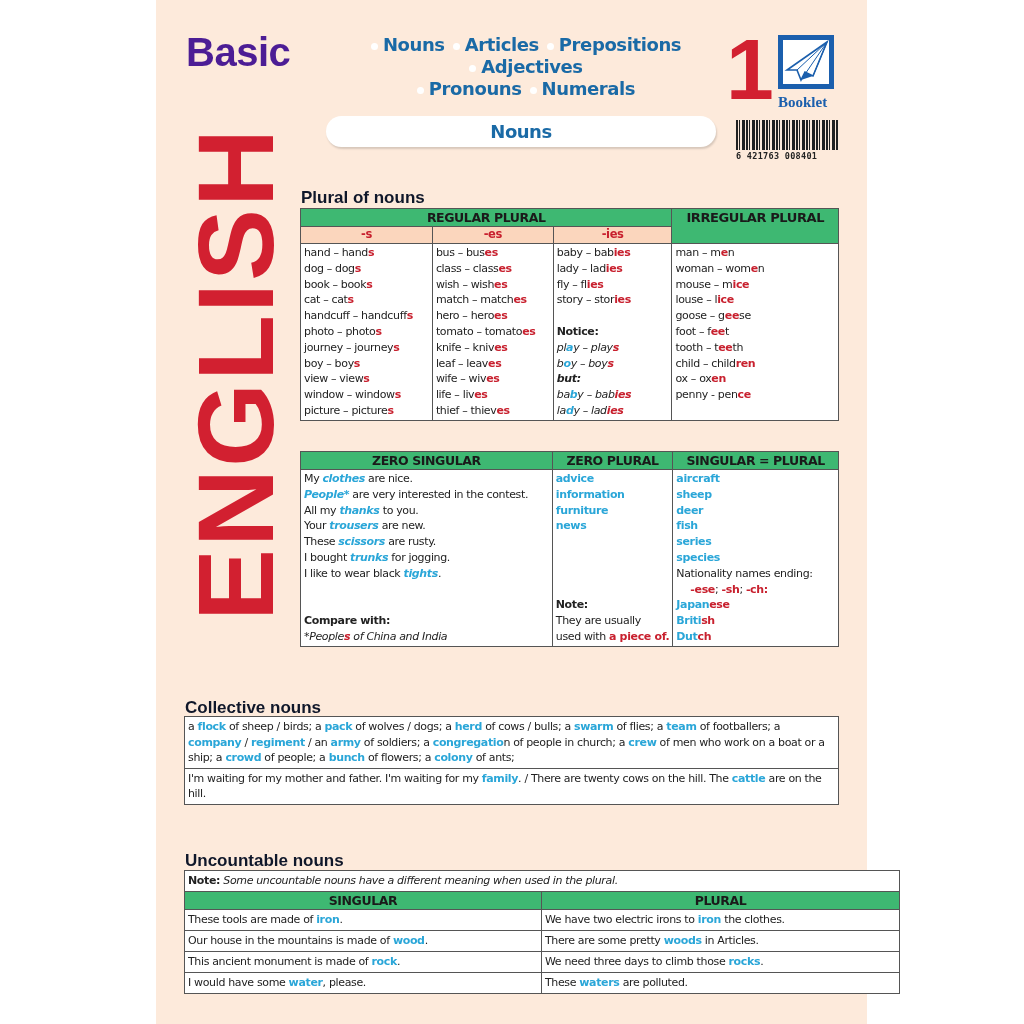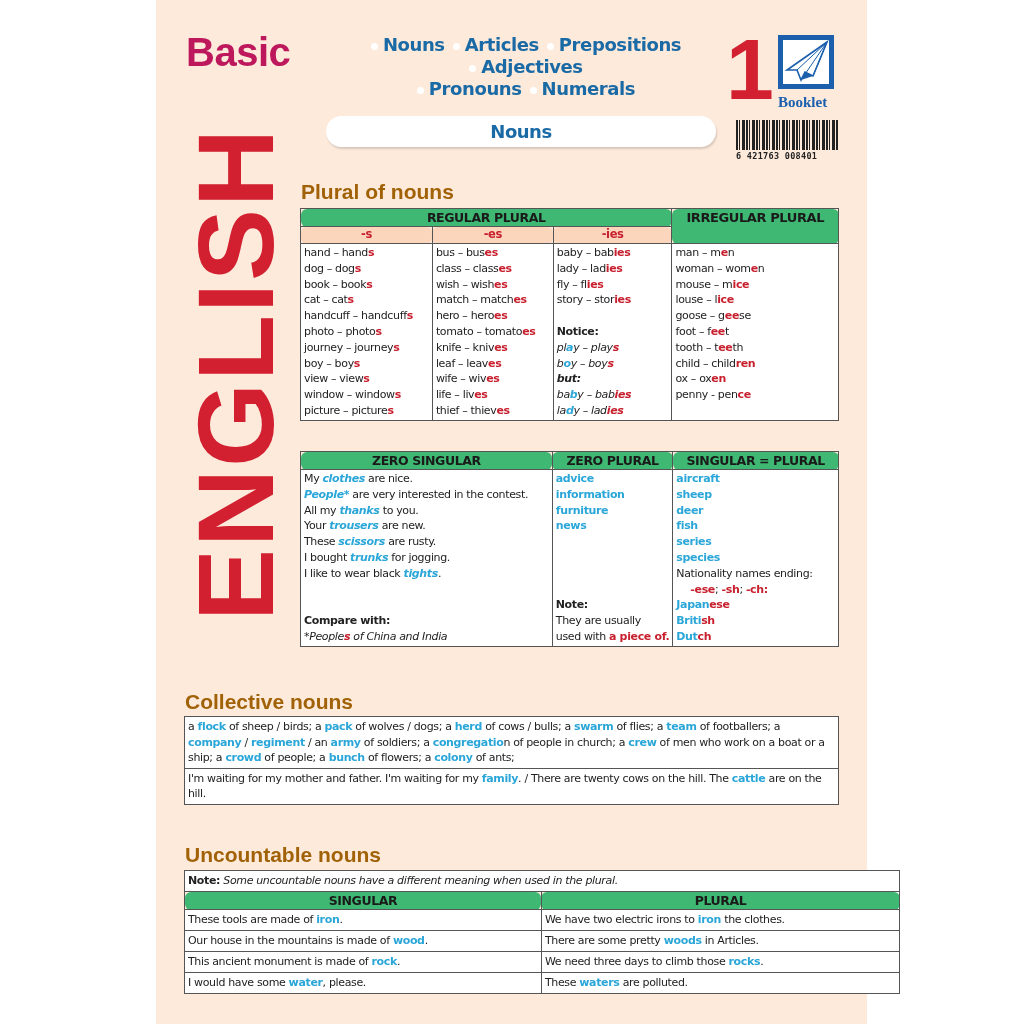--- a/index.html
+++ b/index.html
@@ -1,42 +1,42 @@
 <!DOCTYPE html>
 <html><head>
 <meta charset="utf-8">
 <style>
   * { box-sizing: border-box; margin: 0; padding: 0; }
   html, body { width: 1024px; height: 1024px; background: #ffffff; overflow: hidden; }
   body { position: relative; font-family: "Liberation Sans", sans-serif; }
   .page { position: absolute; left: 156px; top: 0; width: 711px; height: 1024px; background: #fdeadb; }
   .abs { position: absolute; }
 
-  .basic { left: 30px; top: 30px; font-size: 40px; font-weight: 700; color: #be185d; letter-spacing: -0.5px; font-family: "Liberation Sans", sans-serif; }
+  .basic { left: 30px; top: 30px; font-size: 40px; font-weight: 700; color: #4c1d95; letter-spacing: -0.5px; font-family: "Liberation Sans", sans-serif; }
   .english { left: 36px; top: 108px; width: 88px; height: 532px; }
   .english-text { position: absolute; left: 44px; top: 266px; transform: translate(-50%,-50%) rotate(-90deg); font-size: 108px; font-weight: 700; color: #d22030; letter-spacing: 2px; white-space: nowrap; line-height: 1; font-family: "Liberation Sans", sans-serif; transform-origin: center center; }
 
   .topics { left: 210px; top: 34px; width: 320px; text-align: center; font-size: 18px; font-weight: 700; color: #1a6aa6; line-height: 22px; font-family: "DejaVu Sans", sans-serif; letter-spacing: -0.4px; }
   .topic { display: inline-block; margin: 0 4px; }
   .dot { display: inline-block; width: 7px; height: 7px; border-radius: 50%; background: #fff; margin-right: 5px; vertical-align: 1px; }
 
   .logo-one { left: 570px; top: 26px; font-size: 86px; font-weight: 700; color: #d22030; line-height: 1; font-family: "Liberation Sans", sans-serif; }
   .logo-box { left: 622px; top: 35px; width: 56px; height: 54px; border: 5px solid #1b5fad; background: #fff; }
   .logo-booklet { left: 622px; top: 94px; font-family: "Liberation Serif", serif; font-size: 15px; color: #1b5fad; font-weight: 700; }
   .barcode { left: 580px; top: 120px; width: 103px; height: 40px; font-weight: bold; }
   .barcode-bars { height: 30px; width: 100%; background: repeating-linear-gradient(90deg, #222 0 2px, #fdeadb 2px 3px, #222 3px 4px, #fdeadb 4px 6px, #222 6px 9px, #fdeadb 9px 10px); }
   .barcode-num { font-family: "DejaVu Sans Mono", monospace; font-size: 8.5px; color: #222; letter-spacing: 0.3px; margin-top: 1px; }
 
   .pill { left: 170px; top: 116px; width: 390px; height: 31px; background: #fff; border-radius: 16px; box-shadow: 1px 2px 2px rgba(0,0,0,0.15); text-align: center; line-height: 31px; font-size: 18px; font-weight: 700; color: #1a6aa6; font-family: "DejaVu Sans", sans-serif; letter-spacing: -0.5px; }
 
-  .section-title { font-size: 21px; font-weight: 700; color: #a16207; font-family: "Liberation Sans", sans-serif; }
+  .section-title { font-size: 17px; font-weight: 700; color: #0f172a; font-family: "Liberation Sans", sans-serif; margin-top: 8px; }
 
   table { border-collapse: collapse; font-family: "DejaVu Sans", sans-serif; font-size: 11px; color: #222; letter-spacing: -0.35px; }
   td, th { border: 1px solid #555; vertical-align: top; }
-  th { background: #3eb872; color: #1a1a1a; font-weight: 700; font-size: 12.5px; text-align: center; padding: 1px 2px; letter-spacing: -0.4px; border-radius: 6px; }
+  th { background: #3eb872; color: #1a1a1a; font-weight: 700; font-size: 12.5px; text-align: center; padding: 1px 2px; letter-spacing: -0.4px; }
   th.sub { background: #fbd6bd; color: #c8202e; font-size: 11.5px; height: 17px; padding: 0; }
   .cell { padding: 1px 3px; background: #fff; line-height: 15.8px; }
   .cell div { white-space: nowrap; }
   .r { color: #c8202e; font-weight: 700; }
   .b { color: #2aa6d8; font-weight: 700; }
   .bi { color: #2aa6d8; font-weight: 700; font-style: italic; }
   .it { font-style: italic; }
   .bold { font-weight: 700; }
 
   .t1 { left: 144px; top: 208px; width: 539px; }

